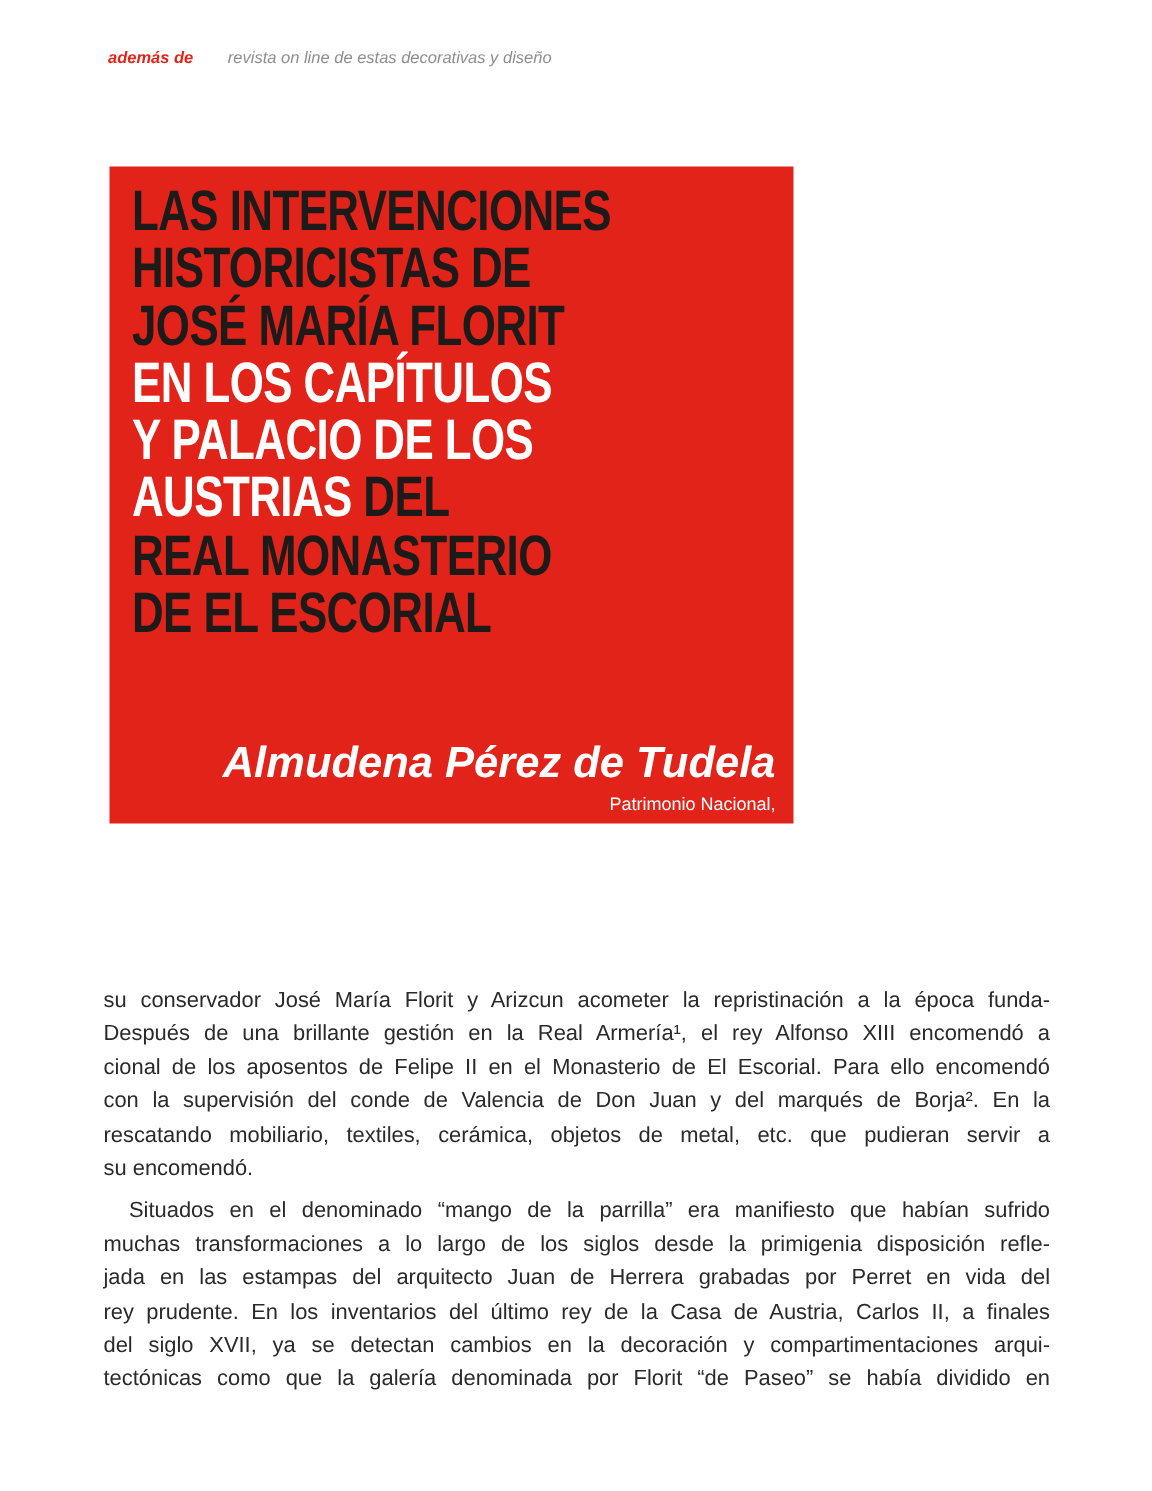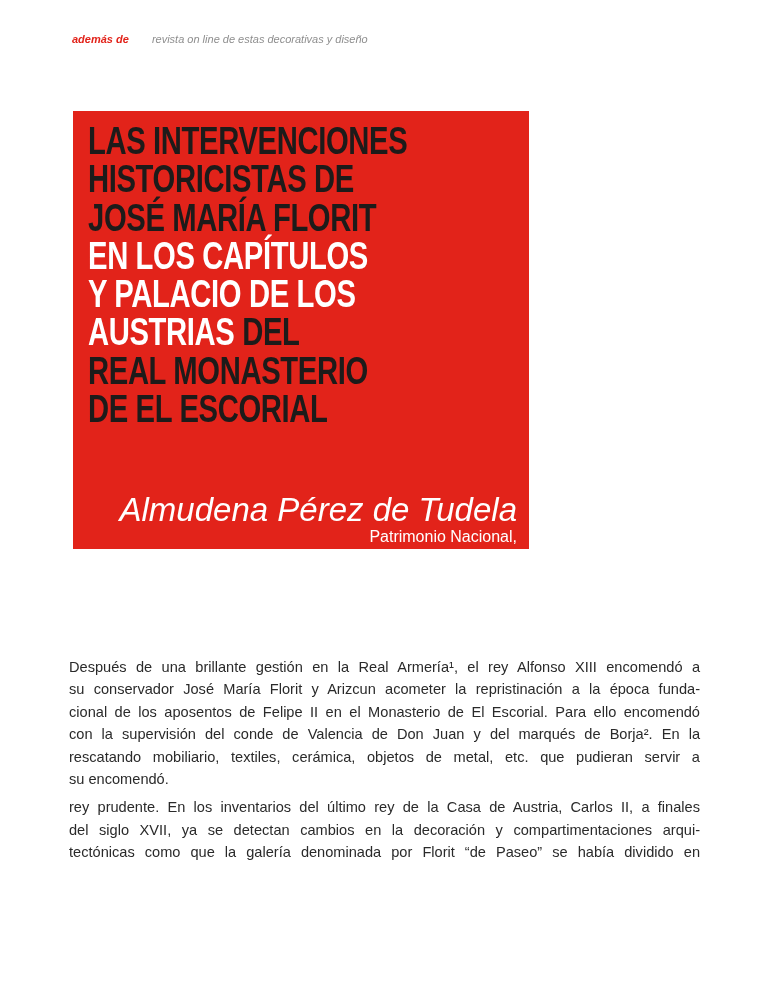--- a/index.html
+++ b/index.html
@@ -58,26 +58,27 @@
     position: absolute;
     left: 10px;
     right: 12px;
     bottom: 5px;
     text-align: right;
     color: var(--title-light, #ffffff);
     white-space: nowrap;
   }
   .author {
     font-style: italic;
-    font-size: 33px;
+    font-size: 29px;
     line-height: 33px;
     margin-bottom: 3px;
+    font-weight: bold;
   }
   .affil {
-    font-size: 16px;
+    font-size: 12px;
     line-height: 15.5px;
   }
 
   
   .bodytext {
     position: absolute;
     left: 69px;
     top: 656px;
     width: 631px;
     font-size: 14.6px;
@@ -115,27 +116,30 @@
     </h1>
 
     <div class="authorblock">
       <div class="author">Almudena Pérez de Tudela</div>
       <div class="affil">Patrimonio Nacional,</div>
     </div>
   </section>
 
   <main class="bodytext">
     <div class="para">
+      <div class="jline">su conservador José María Florit y Arizcun acometer la repristinación a la época funda-</div>
       <div class="jline">Después de una brillante gestión en la Real Armería¹, el rey Alfonso XIII encomendó a</div>
-      <div class="jline">su conservador José María Florit y Arizcun acometer la repristinación a la época funda-</div>
       <div class="jline">cional de los aposentos de Felipe II en el Monasterio de El Escorial. Para ello encomendó</div>
       <div class="jline">con la supervisión del conde de Valencia de Don Juan y del marqués de Borja². En la</div>
       <div class="jline">rescatando mobiliario, textiles, cerámica, objetos de metal, etc. que pudieran servir a</div>
       <div class="jline lastline">su encomendó.</div>
     </div>
     <div class="para">
+      <div class="jline indent">Situados en el denominado “mango de la parrilla” era manifiesto que habían sufrido</div>
+      <div class="jline">muchas transformaciones a lo largo de los siglos desde la primigenia disposición refle-</div>
+      <div class="jline">jada en las estampas del arquitecto Juan de Herrera grabadas por Perret en vida del</div>
       <div class="jline">rey prudente. En los inventarios del último rey de la Casa de Austria, Carlos II, a finales</div>
       <div class="jline">del siglo XVII, ya se detectan cambios en la decoración y compartimentaciones arqui-</div>
       <div class="jline">tectónicas como que la galería denominada por Florit “de Paseo” se había dividido en</div>
     </div>
   </main>
 
 </div>
 
 </body></html>

